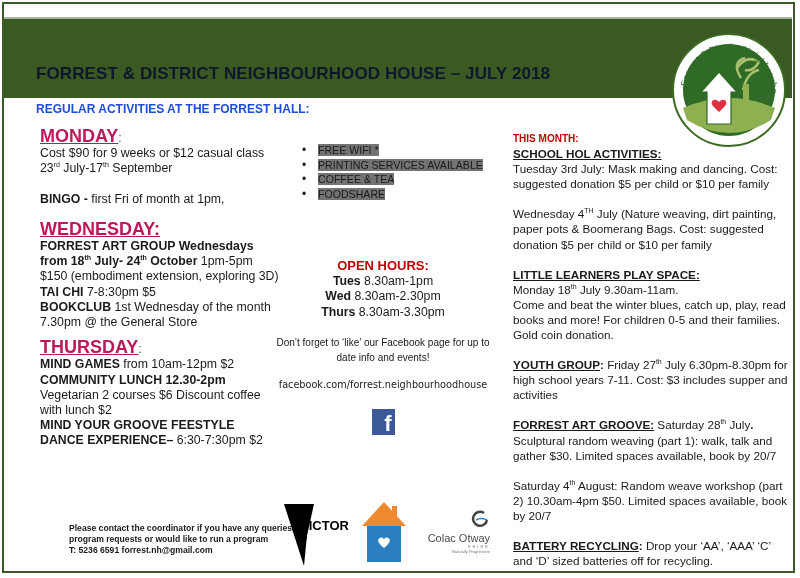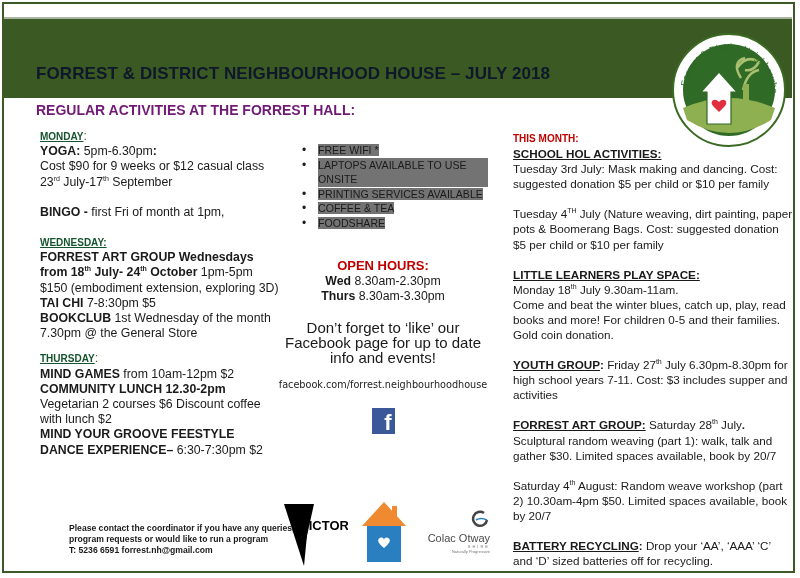--- a/index.html
+++ b/index.html
@@ -20,26 +20,26 @@
     position: absolute; left: 4px; top: 19px; width: 788px; height: 79px;
     background: #3b5a23;
   }
   .banner-title {
     position: absolute; left: 36px; top: 64px;
     color: #0f172a; font-weight: bold; font-size: 17px; letter-spacing: 0.1px;
     white-space: nowrap;
   }
   .regular-title {
     position: absolute; left: 36px; top: 102px;
-    color: #701a75; font-weight: bold; font-size: 14px; white-space: nowrap;
+    color: #1d4ed8; font-weight: bold; font-size: 12px; white-space: nowrap;
   }
   .col { position: absolute; font-size: 12.3px; line-height: 15.2px; }
   .col-left { left: 40px; top: 129px; width: 240px; }
   .day-heading {
-    color: #14532d; font-weight: bold; text-decoration: underline; font-size: 10px; margin-top: 12px;
+    color: #be185d; font-weight: bold; text-decoration: underline; font-size: 18px; margin-top: 12px;
   }
   .b { font-weight: bold; }
   .gap { height: 15px; }
   .sgap { height: 10px; }
   sup { font-size: 7px; line-height: 0; }
 
   .amenities {
     position: absolute; left: 300px; top: 143px; font-size: 10.6px; line-height: 14.6px;
     margin: 0; padding: 0; list-style: none;
   }
@@ -47,21 +47,21 @@
   .amenities li::before {
     content: "\2022"; position: absolute; left: 2px; top: 0; font-size: 12px;
   }
   .hl { background: #737373; }
 
   .center-block {
     position: absolute; left: 268px; top: 258px; width: 230px; text-align: center;
     font-size: 12.3px; line-height: 15.5px;
   }
   .open-title { color: #c00000; font-weight: bold; font-size: 13px; }
-  .center-block .fbtext { font-size: 15px; line-height: 15px; }
+  .center-block .fbtext { font-size: 10px; line-height: 15px; }
   .fb-url { font-size: 9.7px; margin-top: 12px; font-family: "DejaVu Sans", sans-serif; color: #222; }
   .fb-icon {
     width: 23px; height: 26px; background: #3b5998; margin: 16px auto 0;
     color: #fff; font-weight: bold; font-size: 22px; line-height: 30px; text-align: right;
     padding-right: 3px; box-sizing: border-box; overflow: hidden;
   }
 
   .col-right { left: 513px; top: 131px; width: 280px; font-size: 11.7px; line-height: 15.1px; }
   .this-month { color: #c00000; font-weight: bold; font-size: 10px; }
   .ul-b { font-weight: bold; text-decoration: underline; }
@@ -102,21 +102,20 @@
       <textPath href="#arcp" startOffset="4%">Forrest &amp; District Neighbourhood House</textPath>
     </text>
   </svg>
 </div>
 
 <div class="regular-title">REGULAR ACTIVITIES AT THE FORREST HALL:</div>
 
 <div class="col col-left">
   <div>
     <div><span class="day-heading">MONDAY</span><span style="color:#3d6a22">:</span></div>
-    <div><span class="b">YOGA:</span><span> 5pm-6.30pm</span><span class="b">:</span></div>
     <div>Cost $90 for 9 weeks or $12 casual class</div>
     <div><span>23</span><sup>rd</sup><span> July-17</span><sup>th</sup><span> September</span></div>
     <div class="gap"></div>
     <div><span class="b">BINGO - </span><span>first Fri of month at 1pm,</span></div>
   </div>
   <div class="gap"></div>
   <div>
     <div><span class="day-heading">WEDNESDAY:</span></div>
     <div class="b">FORREST ART GROUP Wednesdays</div>
     <div><span class="b">from 18</span><sup class="b">th</sup><span class="b"> July- 24</span><sup class="b">th</sup><span class="b"> October</span><span> 1pm-5pm</span></div>
@@ -129,49 +128,49 @@
     <div><span class="day-heading">THURSDAY</span><span style="color:#3d6a22">:</span></div>
     <div><span class="b">MIND GAMES</span><span> from 10am-12pm $2</span></div>
     <div class="b">COMMUNITY LUNCH 12.30-2pm</div>
     <div>Vegetarian 2 courses $6 Discount coffee with lunch $2</div>
     <div><span class="b">MIND YOUR GROOVE FEESTYLE DANCE EXPERIENCE–</span><span> 6:30-7:30pm $2</span></div>
   </div>
 </div>
 
 <ul class="amenities">
   <li><span class="hl">FREE WIFI *</span></li>
-  <li><span class="hl" style="display:inline-block;width:170px;">LAPTOPS AVAILABLE TO USE ONSITE</span></li>
   <li><span class="hl">PRINTING SERVICES AVAILABLE</span></li>
   <li><span class="hl">COFFEE &amp; TEA</span></li>
   <li><span class="hl">FOODSHARE</span></li>
 </ul>
 
 <div class="center-block">
   <div class="open-title">OPEN HOURS:</div>
+  <div><span class="b">Tues</span><span> 8.30am-1pm</span></div>
   <div><span class="b">Wed</span><span> 8.30am-2.30pm</span></div>
   <div><span class="b">Thurs</span><span> 8.30am-3.30pm</span></div>
   <div class="fbtext" style="margin-top:15px; padding:0 8px;">Don’t forget to ‘like’ our Facebook page for up to date info and events!</div>
   <div class="fb-url">facebook.com/forrest.neighbourhoodhouse</div>
   <div class="fb-icon">f</div>
 </div>
 
 <div class="col col-right">
   <div class="this-month">THIS MONTH:</div>
   <div class="ul-b">SCHOOL HOL ACTIVITIES:</div>
   <div>Tuesday 3rd July: Mask making and dancing. Cost: suggested donation $5 per child or $10 per family</div>
   <div class="gap"></div>
-  <div><span>Tuesday 4</span><sup>TH</sup><span> July (Nature weaving, dirt painting, paper pots &amp; Boomerang Bags. Cost: suggested donation $5 per child or $10 per family</span></div>
+  <div><span>Wednesday 4</span><sup>TH</sup><span> July (Nature weaving, dirt painting, paper pots &amp; Boomerang Bags. Cost: suggested donation $5 per child or $10 per family</span></div>
   <div class="gap"></div>
   <div class="ul-b">LITTLE LEARNERS PLAY SPACE:</div>
   <div><span>Monday 18</span><sup>th</sup><span> July 9.30am-11am.</span></div>
   <div>Come and beat the winter blues, catch up, play, read books and more! For children 0-5 and their families. Gold coin donation.</div>
   <div class="gap"></div>
   <div><span class="ul-b">YOUTH GROUP</span><span class="b">:</span><span> Friday 27</span><sup>th</sup><span> July 6.30pm-8.30pm for high school years 7-11. Cost: $3 includes supper and activities</span></div>
   <div class="gap"></div>
-  <div><span class="ul-b">FORREST ART GROUP:</span><span> Saturday 28</span><sup>th</sup><span> July</span><span class="b">.</span></div>
+  <div><span class="ul-b">FORREST ART GROOVE:</span><span> Saturday 28</span><sup>th</sup><span> July</span><span class="b">.</span></div>
   <div>Sculptural random weaving (part 1): walk, talk and gather $30. Limited spaces available, book by 20/7</div>
   <div class="gap"></div>
   <div><span>Saturday 4</span><sup>th</sup><span> August: Random weave workshop (part 2) 10.30am-4pm $50. Limited spaces available, book by 20/7</span></div>
   <div class="gap"></div>
   <div><span class="ul-b">BATTERY RECYCLING</span><span class="b">:</span><span> Drop your ‘AA’, ‘AAA’  ‘C’ and ‘D’ sized batteries off for recycling.</span></div>
 </div>
 
 <div class="contact">
   <div>Please contact the coordinator if you have any queries,</div>
   <div>program requests or would like to run a program</div>

